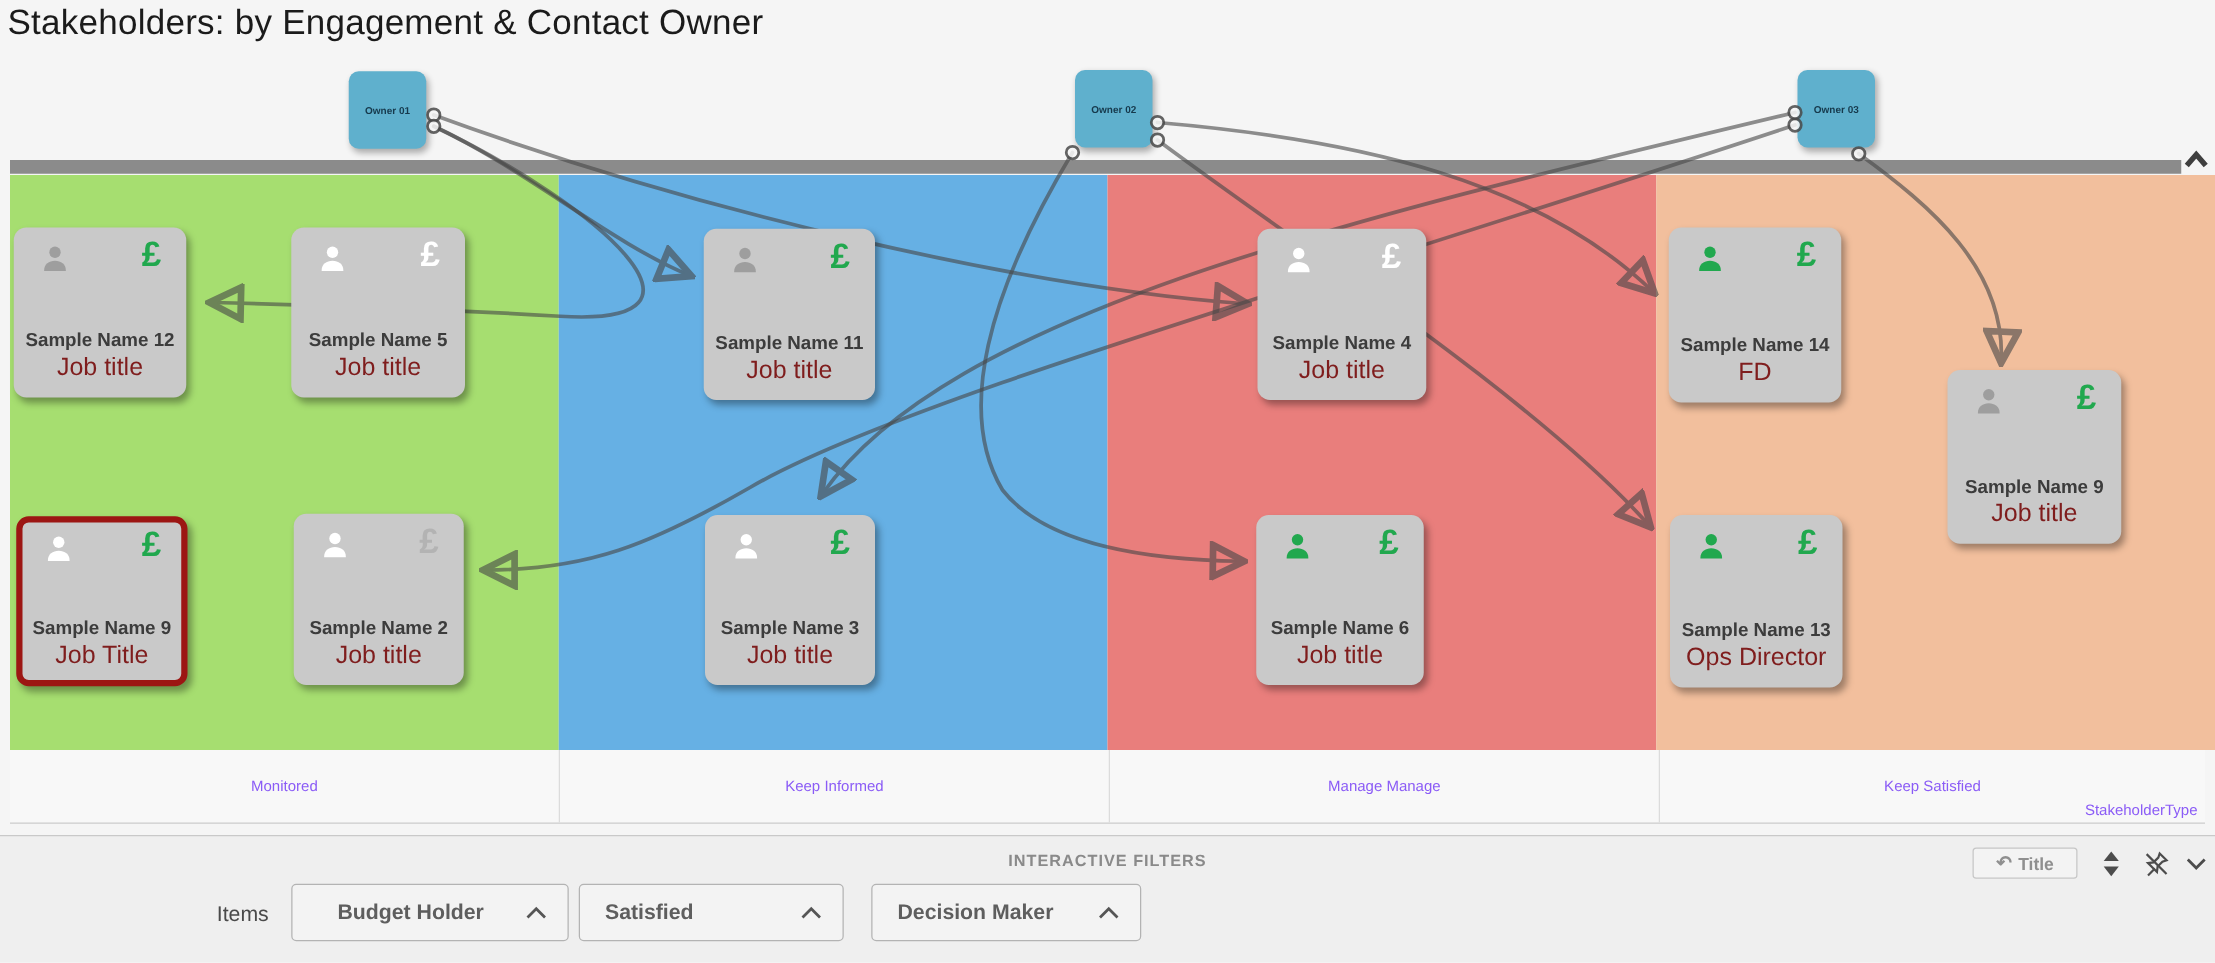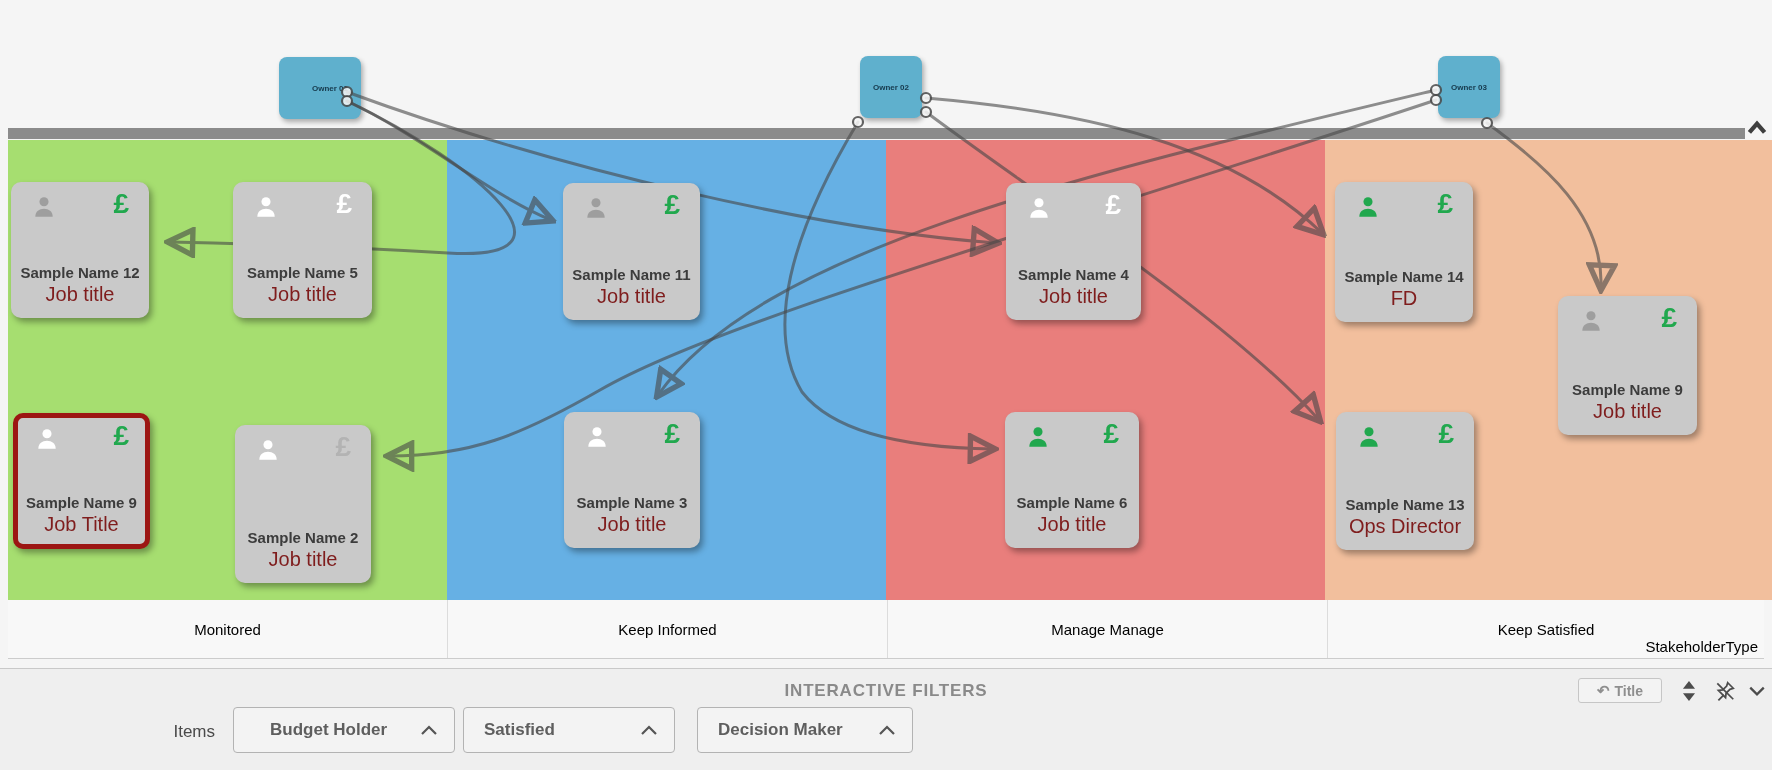--- a/index.html
+++ b/index.html
@@ -27,56 +27,57 @@
   .person{position:absolute;left:20px;top:12px;width:26px;height:26px;}
   .pound{position:absolute;right:20px;top:6px;font-size:28px;font-weight:bold;line-height:32px;}
   .card .names{position:absolute;left:0;right:0;bottom:12px;text-align:center;}
   .card .nm{font-size:15px;font-weight:bold;color:#3c3c3c;}
   .card .jt{font-size:20px;color:#7f1d1d;margin-top:2px;}
 
   
   .labelstrip{position:absolute;left:8px;top:600px;width:1756px;height:58px;background:#f8f8f8;
               border-bottom:1px solid #cccccc;display:flex;z-index:1;}
   .labelcell{position:relative;border-right:1px solid #dcdcdc;display:flex;align-items:center;justify-content:center;}
-  .labelcell span{font-size:15px;color:#000000;}
+  .labelcell span{font-size:12px;color:#8b5cf6;}
   .axis-type{position:absolute;right:6px;bottom:3px;font-size:11px;color:#333;}
 
   
   .filterbar{position:absolute;left:0;top:668px;width:1772px;height:102px;background:#efefef;border-top:1px solid #c9c9c9;}
-  .filters-header{position:absolute;left:0;top:12px;width:100%;text-align:center;font-size:17px;font-weight:bold;
+  .filters-header{position:absolute;left:0;top:12px;width:100%;text-align:center;font-size:13px;font-weight:bold;
                   color:#8a8a8a;letter-spacing:.8px;}
   .reset-btn{position:absolute;left:1578px;top:9px;width:84px;height:25px;background:#f3f3f3;border:1px solid #c6c6c6;
              border-radius:3px;display:flex;align-items:center;justify-content:center;gap:5px;
              font-size:14px;font-weight:bold;color:#8f8f8f;cursor:pointer;box-sizing:border-box;}
   .reset-btn .uicon{font-size:15px;line-height:14px;color:#8f8f8f;}
   .bar-icon{position:absolute;top:11px;width:22px;height:22px;color:#4c4c4c;cursor:pointer;}
 
   .items-label{position:absolute;left:120px;top:722px;width:95px;text-align:right;font-size:17px;color:#4a4a4a;z-index:5;}
   .dropdown{position:absolute;top:707px;height:46px;background:#f3f3f3;border:1px solid #b3b3b3;border-radius:4px;
             display:flex;align-items:center;box-sizing:border-box;cursor:pointer;z-index:5;}
   .dropdown .dlabel{font-size:17px;font-weight:bold;color:#5e5e5e;padding-left:20px;flex:1;}
   .dropdown .caret{margin-right:16px;width:18px;height:12px;}
 </style>
 </head>
 <body>
 
 <div id="app">
 
+  <div class="page-title">Stakeholders: by Engagement &amp; Contact Owner</div>
 
   <div class="colband" style="left: 8px; width: 439px; background: rgb(166, 222, 112);"></div>
   <div class="colband" style="left: 447px; width: 439px; background: rgb(102, 176, 228);"></div>
   <div class="colband" style="left: 886px; width: 439px; background: rgb(233, 126, 124);"></div>
   <div class="colband" style="left: 1325px; width: 447px; background: rgb(242, 191, 157);"></div>
 
   <div class="topbar"></div>
   <svg class="scroll-caret" viewBox="0 0 24 24">
     <polyline points="5,16 12,8 19,16" fill="none" stroke="currentColor" stroke-width="4"></polyline>
   </svg>
 
-  <div class="owner" style="left:279px;top:57px;padding-left:20px;">
+  <div class="owner" style="left:279px;top:57px;">
     <span>Owner 01</span>
     </div>
   <div class="owner" style="left:860px;top:56px;">
     <span>Owner 02</span>
     </div>
   <div class="owner" style="left:1438px;top:56px;">
     <span>Owner 03</span>
     </div>
 
   <svg id="wires" width="1772" height="770" viewBox="0 0 1772 770">
@@ -176,21 +177,21 @@
     <span class="person" style="left: 16px; top: 8px; color: rgb(255, 255, 255);"><svg viewBox="0 0 24 24" width="26" height="26" fill="currentColor">
           <circle cx="12" cy="7.2" r="4.2"></circle>
           <path d="M4 20.5c0-4.4 3.6-7 8-7s8 2.6 8 7v.5H4z"></path>
         </svg></span>
     <span class="pound" style="right: 16px; top: 2px; color: rgb(33, 168, 78);">£</span>
     <div class="names" style="bottom:8px;">
         <div class="nm">Sample Name 9</div>
     <div class="jt">Job Title</div>
       </div>
   </div>
-  <div class="card" style="left:235px;top:411px;width:136px;height:158px;margin-top:14px;">
+  <div class="card" style="left:235px;top:411px;width:136px;height:137px;">
     <span class="person" style="color: rgb(255, 255, 255);"><svg viewBox="0 0 24 24" width="26" height="26" fill="currentColor">
           <circle cx="12" cy="7.2" r="4.2"></circle>
           <path d="M4 20.5c0-4.4 3.6-7 8-7s8 2.6 8 7v.5H4z"></path>
         </svg></span>
     <span class="pound" style="color: rgb(179, 179, 179);">£</span>
     <div class="names">
         <div class="nm">Sample Name 2</div>
     <div class="jt">Job title</div>
       </div>
   </div>

